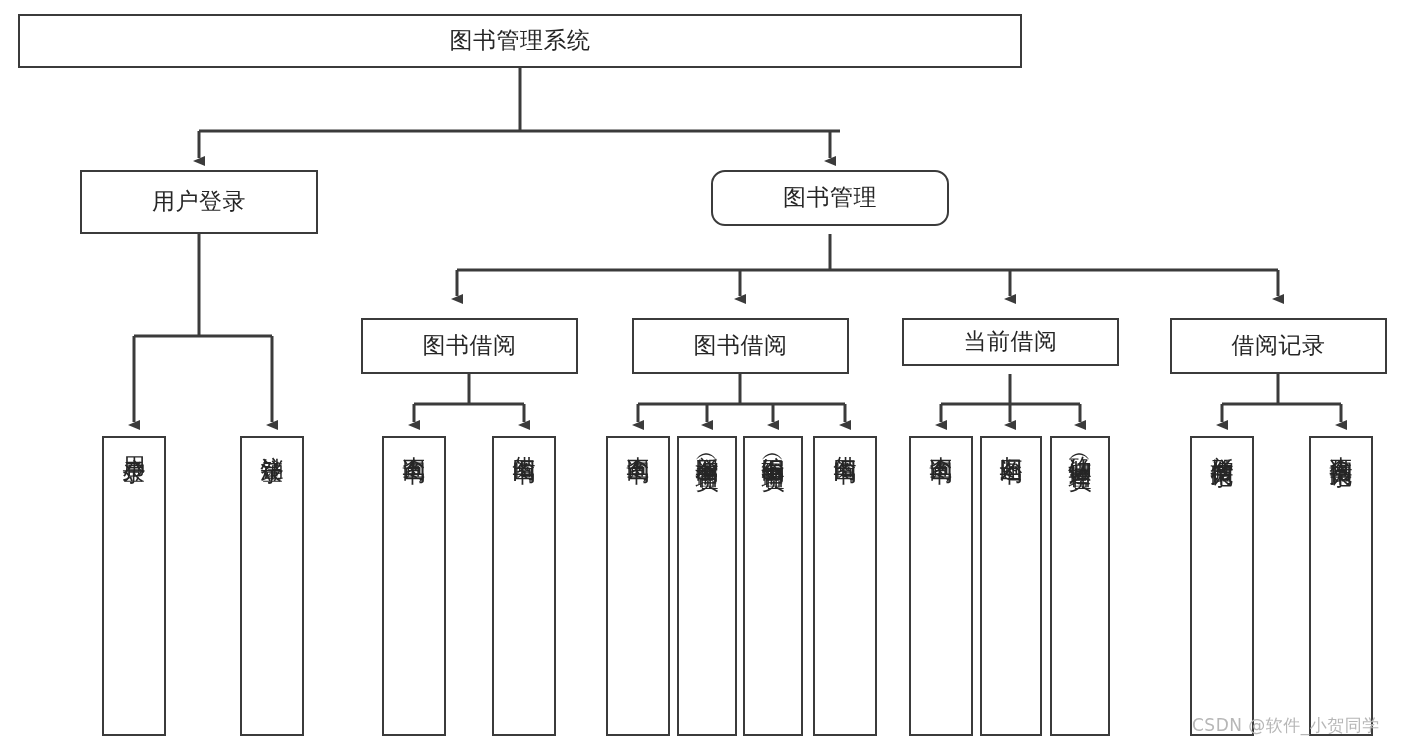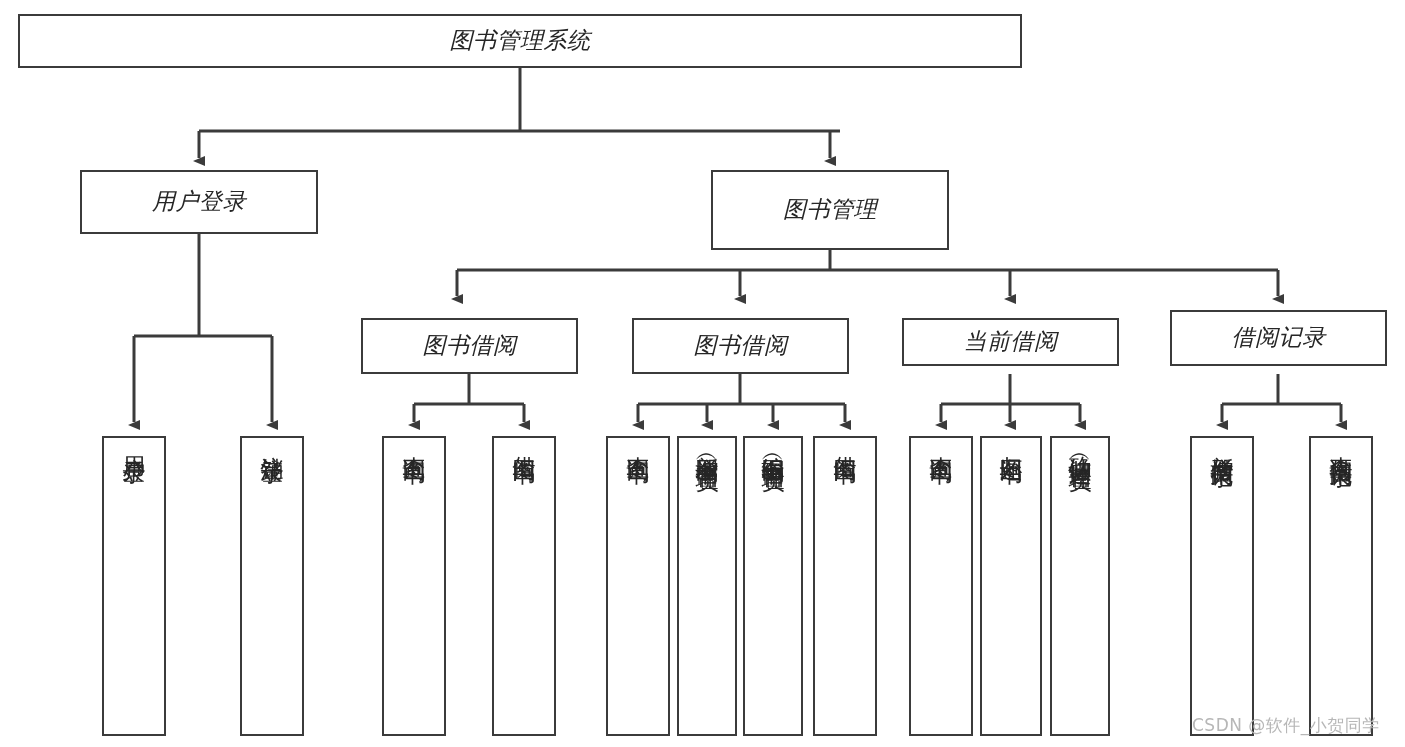--- a/index.html
+++ b/index.html
@@ -36,21 +36,20 @@
   }
   .node-label {
     display: block;
     text-align: center;
     line-height: 1.12;
     white-space: pre;
   }
   .node.horiz .node-label {
     font-size: 23px;
     letter-spacing: 0.5px;
-    font-style: italic;
   }
   .node.root .node-label {
     font-size: 23px;
   }
   .node.vert {
     align-items: flex-start;
     padding-top: 0;
   }
   .node.vert .node-label {
     writing-mode: vertical-rl;
@@ -123,34 +122,34 @@
     </g>
   </svg>
 
   <div class="node root horiz" style="left:18px; top:14px; width:1004px; height:54px;">
     <span class="node-label">图书管理系统</span>
   </div>
 
   <div class="node horiz" style="left:80px; top:170px; width:238px; height:64px;">
     <span class="node-label">用户登录</span>
   </div>
-  <div class="node horiz" style="left:711px; top:170px; width:238px; height:80px;">
+  <div class="node horiz" style="left:711px; top:170px; width:238px; height:56px;border-radius:14px;">
     <span class="node-label">图书管理</span>
   </div>
 
   <div class="node horiz" style="left:361px; top:318px; width:217px; height:56px;">
     <span class="node-label">图书借阅</span>
   </div>
   <div class="node horiz" style="left:632px; top:318px; width:217px; height:56px;">
     <span class="node-label">图书借阅</span>
   </div>
   <div class="node horiz" style="left:902px; top:318px; width:217px; height:48px;">
     <span class="node-label">当前借阅</span>
   </div>
-  <div class="node horiz" style="left:1170px; top:310px; width:217px; height:56px;">
+  <div class="node horiz" style="left:1170px; top:318px; width:217px; height:56px;">
     <span class="node-label">借阅记录</span>
   </div>
 
   <div class="node vert" style="left:102px; top:436px; width:64px; height:300px;">
     <span class="node-label">用户登录</span>
   </div>
   <div class="node vert" style="left:240px; top:436px; width:64px; height:300px;">
     <span class="node-label">注销登录</span>
   </div>
 

